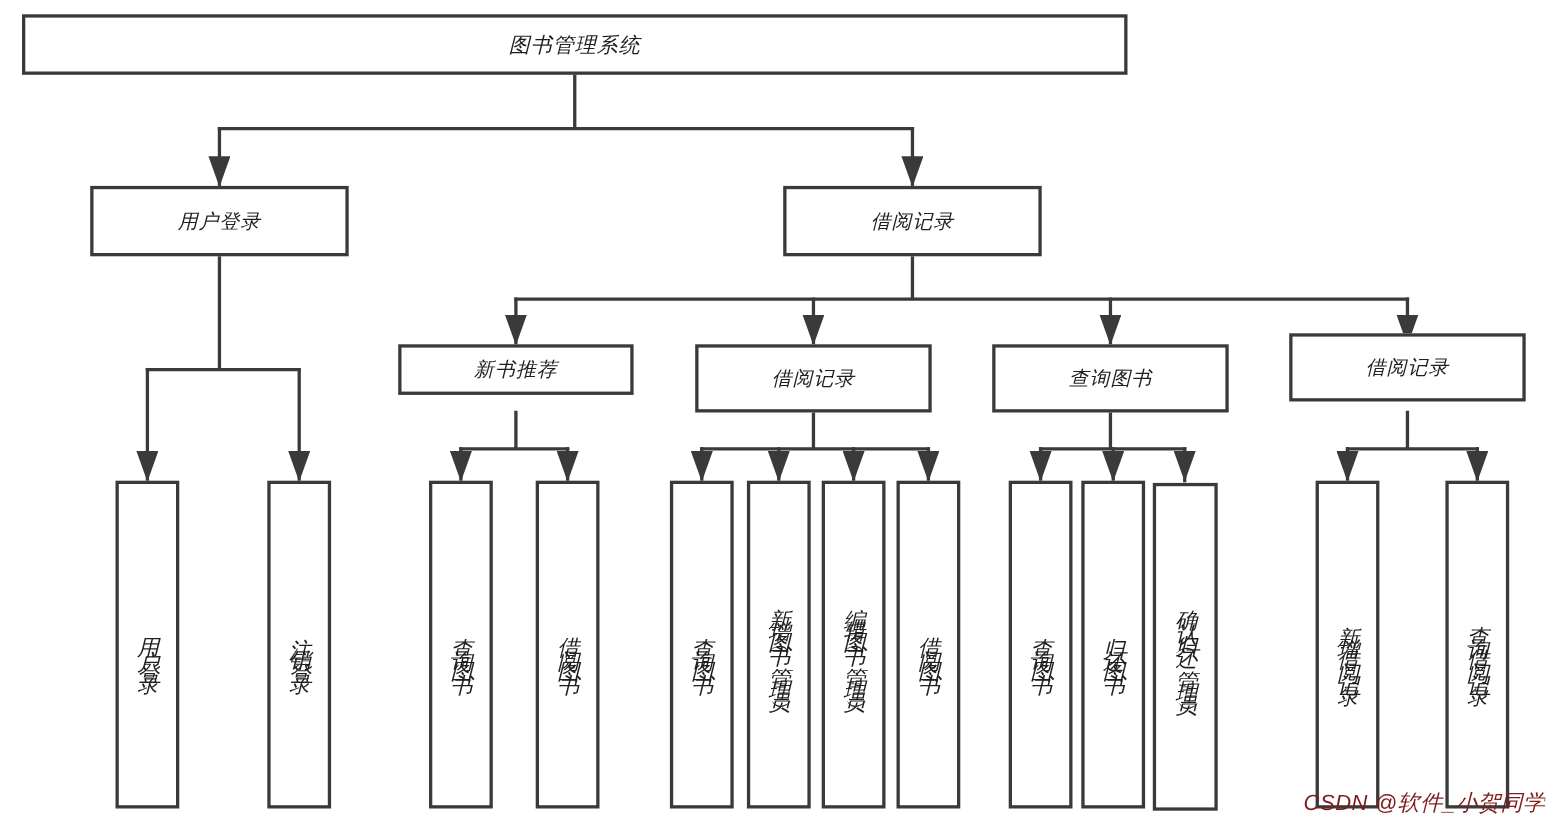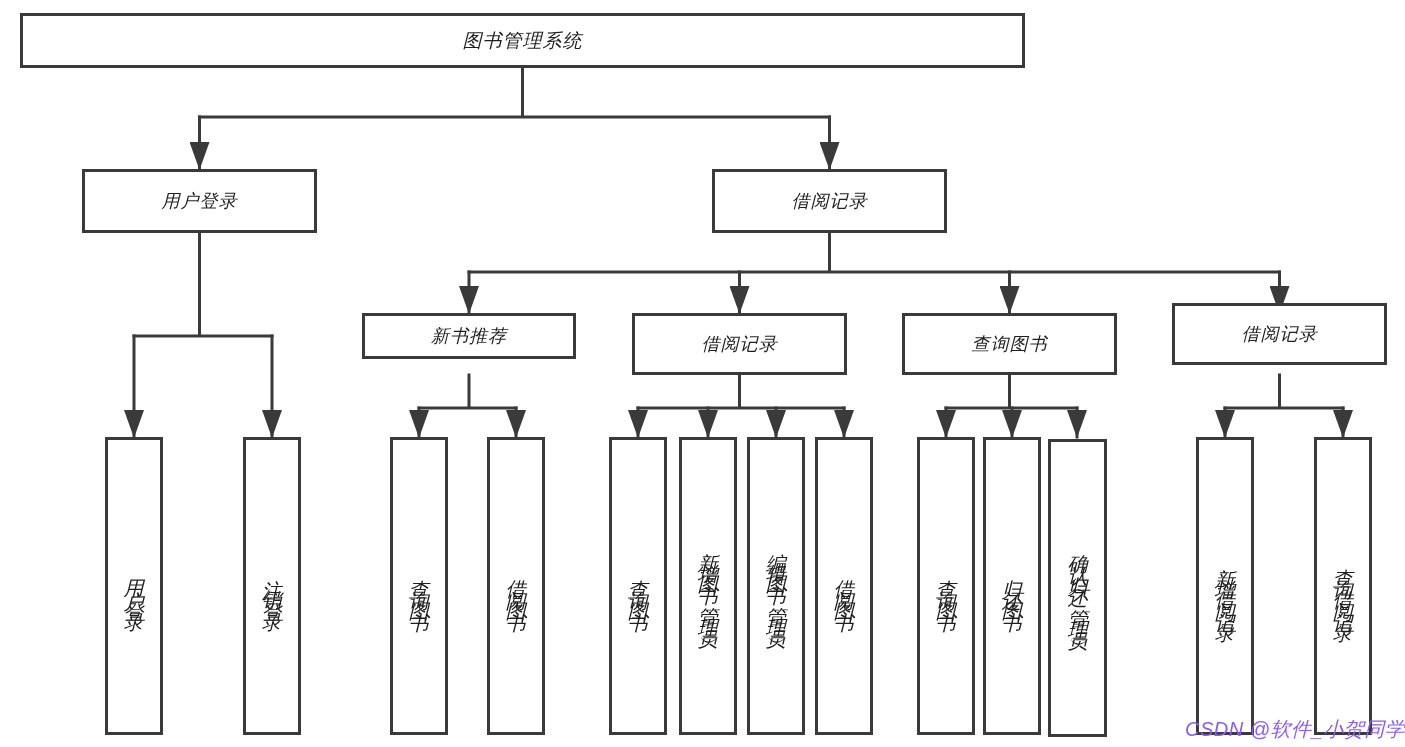--- a/index.html
+++ b/index.html
@@ -47,21 +47,21 @@
     font-size: 20px;
     letter-spacing: 11px;
     color: #1f1f1f;
     overflow: hidden;
   }
   #watermark {
     position: absolute;
     left: 1185px;
     top: 716px;
     font-size: 20px;
-    color: #8b5cf6;
+    color: #7f1d1d;
     letter-spacing: 0.5px;
     white-space: nowrap;
     z-index: 10;
   }
 </style>
 </head>
 <body>
 
 <div id="canvas">
 

